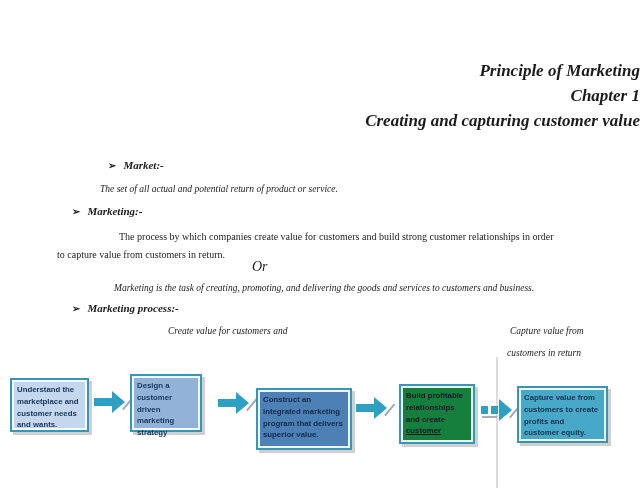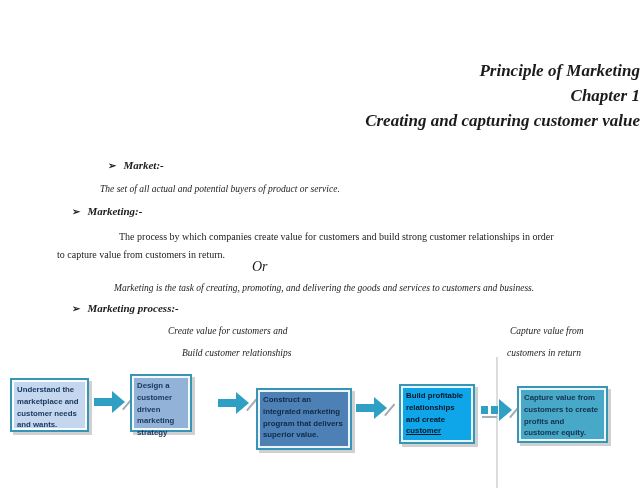--- a/index.html
+++ b/index.html
@@ -87,48 +87,47 @@
 
 <div class="page">
 
   <div class="title-block">
     <div>Principle of Marketing</div>
     <div>Chapter 1</div>
     <div>Creating and capturing customer value</div>
   </div>
 
   <div class="bullet-heading" style="left:72px; top:159px;margin-left:36px;"><span class="glyph">➢</span><span>Market:-</span></div>
-  <div class="body-text" style="left:100px; top:183px;">The set of all actual and potential buyers of product or service.</div>
+  <div class="body-text" style="left:100px; top:183px;">The set of all actual and potential return of product or service.</div>
 
   <div class="bullet-heading" style="left:72px; top:205px;"><span class="glyph">➢</span><span>Marketing:-</span></div>
   <div class="body-par" style="left:57px; top:228px; width:500px;">The process by which companies create value for customers and build strong customer relationships in order to capture value from customers in return.</div>
   <div class="or-sep" style="left:252px; top:259px;">Or</div>
   <div class="body-text" style="left:114px; top:282px;">Marketing is the task of creating, promoting, and delivering the goods and services to customers and business.</div>
 
   <div class="bullet-heading" style="left:72px; top:302px;"><span class="glyph">➢</span><span>Marketing process:-</span></div>
 
   <div class="body-text" style="left:168px; top:325px;">Create value for customers and</div>
-  <div class="body-text" style="left:182px; top:347px;">Build customer relationships</div>
   <div class="body-text" style="left:510px; top:325px;">Capture value from</div>
   <div class="body-text" style="left:507px; top:347px;">customers in return</div>
 
   <div class="phase-divider" style="left: 496px; top: 357px; height: 131px; background: rgb(220, 220, 220);"></div>
 
   <div class="flow-box" style="left: 10px; top: 378px; width: 79px; height: 54px; background-color: rgb(196, 215, 238); color: rgb(23, 54, 93); border-color: rgb(55, 150, 182);"><span>Understand the
 marketplace and
 customer needs
 and wants.</span></div>
 
   <div class="block-arrow" style="left:94px; top:391px;">
     <div class="bar" style="background-color: rgb(47, 159, 196);"></div>
     <div class="head" style="border-left-color: rgb(47, 159, 196);"></div>
     <div class="slash"></div>
   </div>
 
-  <div class="flow-box" style="left: 130px; top: 374px; width: 62px; height: 58px; background-color: rgb(147, 178, 216); color: rgb(23, 54, 93); border-color: rgb(55, 150, 182);"><span>Design a
+  <div class="flow-box" style="left: 130px; top: 374px; width: 72px; height: 58px; background-color: rgb(147, 178, 216); color: rgb(23, 54, 93); border-color: rgb(55, 150, 182);"><span>Design a
 customer driven
 marketing
 strategy</span></div>
 
   <div class="block-arrow" style="left:218px; top:392px;">
     <div class="bar" style="background-color: rgb(47, 159, 196);"></div>
     <div class="head" style="border-left-color: rgb(47, 159, 196);"></div>
     <div class="slash"></div>
   </div>
 
@@ -136,21 +135,21 @@
 integrated marketing
 program that delivers
 superior value.</span></div>
 
   <div class="block-arrow" style="left:356px; top:397px;">
     <div class="bar" style="background-color: rgb(47, 159, 196);"></div>
     <div class="head" style="border-left-color: rgb(47, 159, 196);"></div>
     <div class="slash"></div>
   </div>
 
-  <div class="flow-box" style="left: 399px; top: 384px; width: 76px; height: 60px; background-color: #0ea5e9; color: rgb(10, 22, 38); border-color: rgb(55, 150, 182);"><span>Build profitable
+  <div class="flow-box" style="left: 399px; top: 384px; width: 76px; height: 60px; background-color: #15803d; color: rgb(10, 22, 38); border-color: rgb(55, 150, 182);"><span>Build profitable
 relationships
 and create
 </span><span class="underlined">customer</span></div>
 
   <div class="block-arrow" style="left:481px; top:399px;">
     <div class="dash1" style="background-color: rgb(47, 159, 196);"></div>
     <div class="dash2" style="background-color: rgb(47, 159, 196);"></div>
     <div class="head" style="border-left-color: rgb(47, 159, 196);"></div>
     <div class="underdash"></div>
     <div class="slash"></div>

